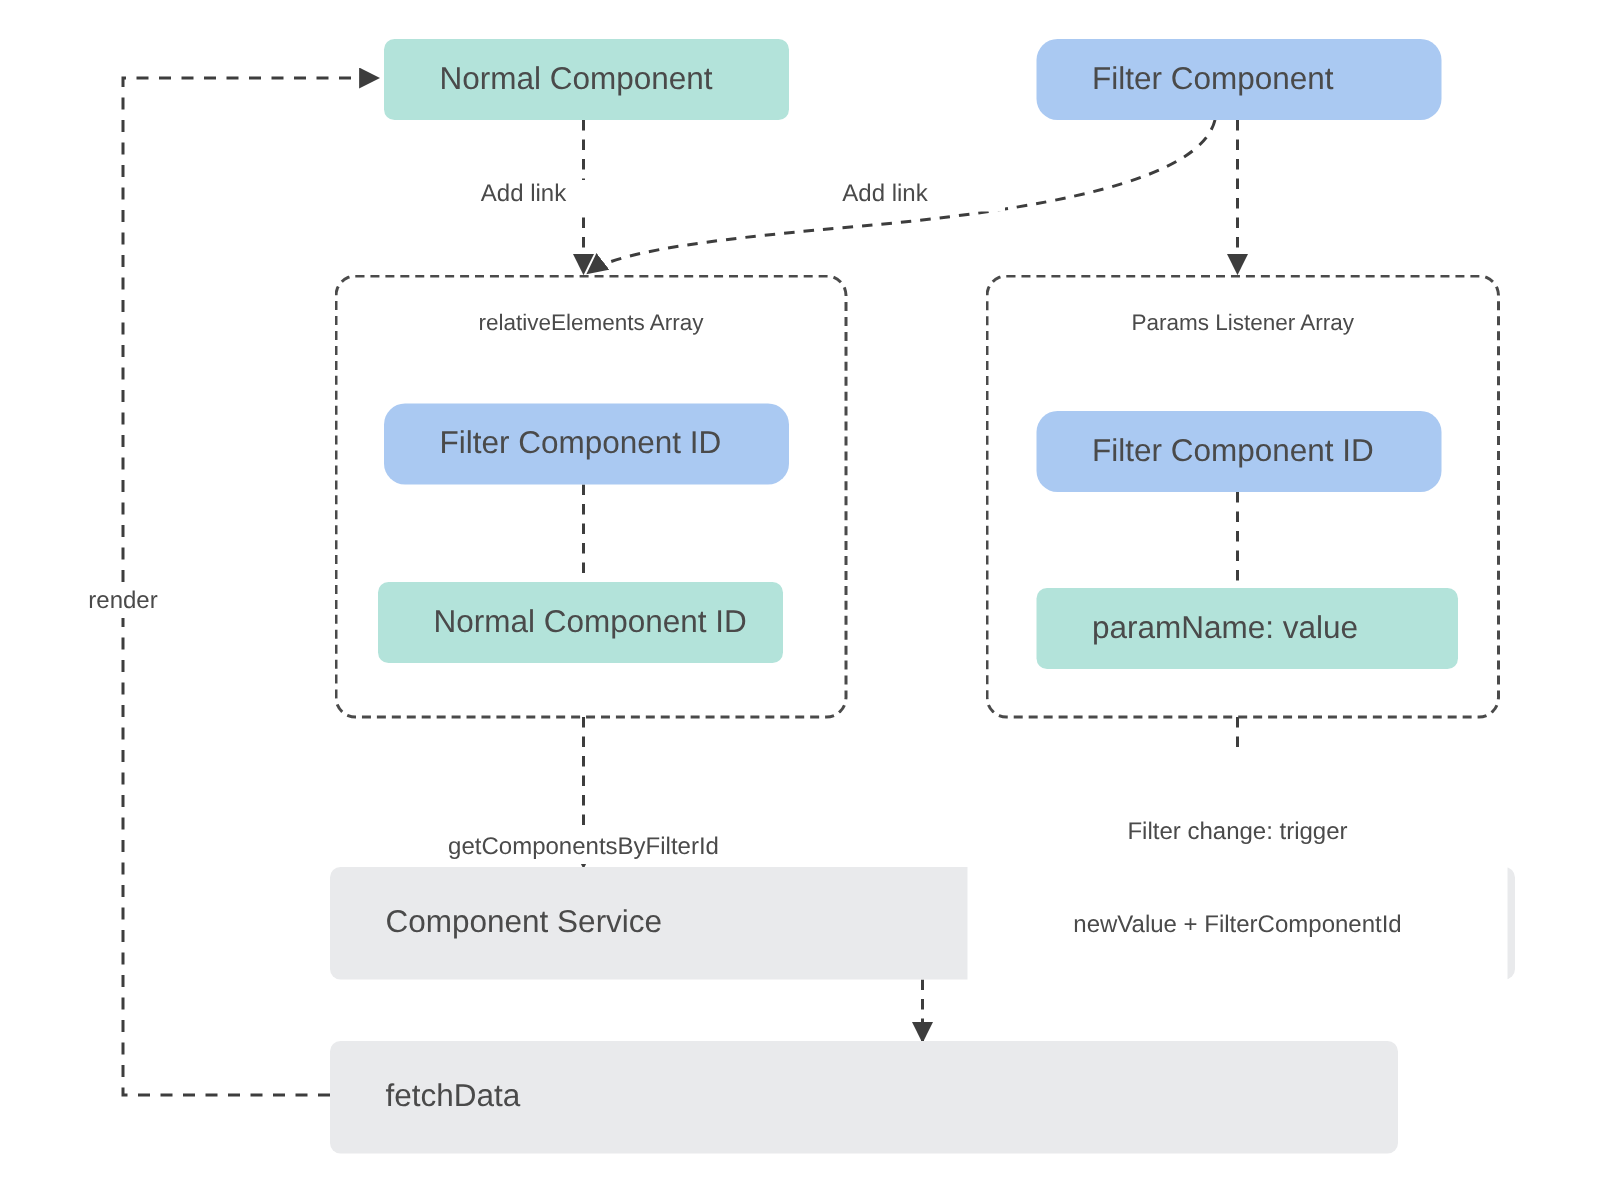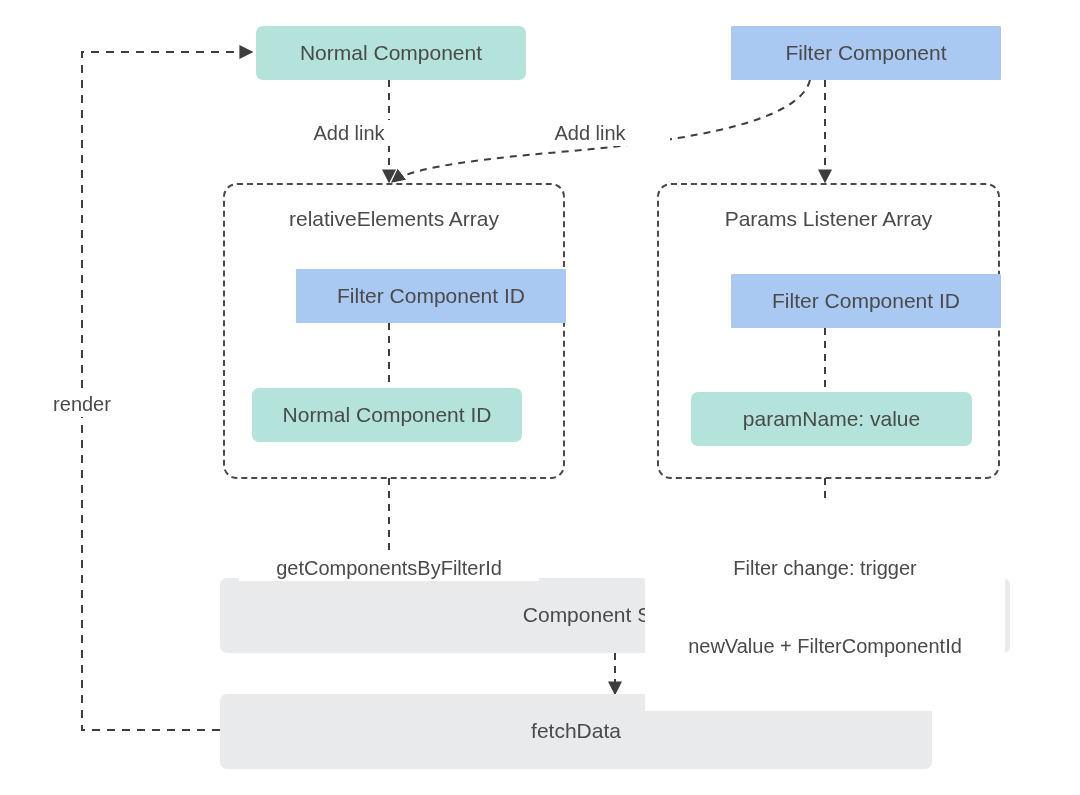--- a/index.html
+++ b/index.html
@@ -24,35 +24,34 @@
     top: 0;
     width: 1080px;
     height: 795px;
     pointer-events: none;
   }
   .node {
     position: absolute;
     box-sizing: border-box;
     display: flex;
     align-items: center;
-    justify-content: center;
     text-align: center;
     color: #4a4a4a;
     line-height: 1.25;
+    padding-left: 37px;
   }
   .node-green {
     background: #b3e3da;
     border-radius: 7px;
     font-size: 21px;
   }
   .node-blue {
     background: #aac9f2;
-    border-radius: 1px;
+    border-radius: 14px;
     font-size: 21px;
-    margin-left: 40px;
   }
   .node-gray {
     background: #e9eaec;
     border-radius: 7px;
     font-size: 21px;
   }
   .group-box {
     position: absolute;
     box-sizing: border-box;
     border: 2px dashed #4a4a4a;
@@ -61,27 +60,27 @@
   }
   .group-title {
     position: absolute;
     box-sizing: border-box;
     display: flex;
     align-items: center;
     justify-content: center;
     width: 100%;
     text-align: center;
     color: #4a4a4a;
-    font-size: 21px;
+    font-size: 15px;
   }
   .edge-label {
     position: absolute;
     box-sizing: border-box;
     color: #4a4a4a;
-    font-size: 20px;
+    font-size: 16px;
     text-align: center;
     line-height: 1.3;
     white-space: pre;
     background: #ffffff;
     padding: 0 3px;
   }
 </style>
 </head>
 <body>
 

